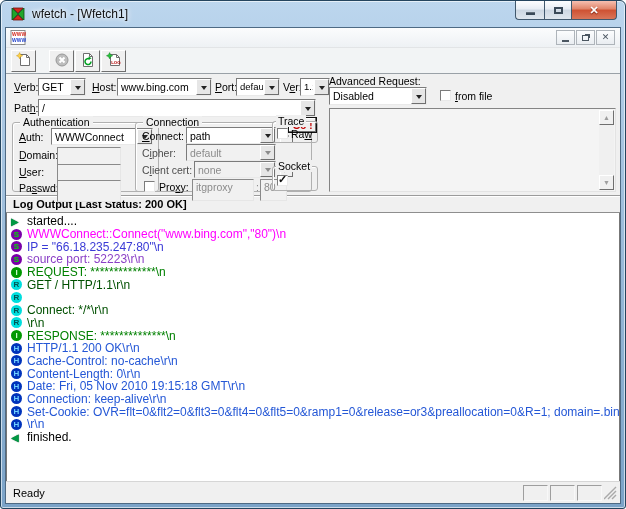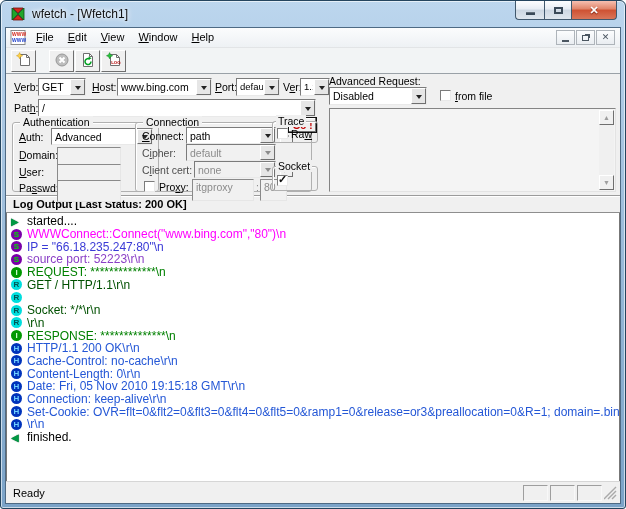--- a/index.html
+++ b/index.html
@@ -139,27 +139,20 @@
   <div class="client">
 
     <div class="menubar">
       <span class="mdi-doc-icon">
         <svg width="16" height="15" viewBox="0 0 16 15">
           <rect x="1" y="0.5" width="14" height="14" fill="#fff" stroke="#8a8a8a"></rect>
           <text x="2" y="6" font-size="5" font-weight="bold" fill="#d42a1e" font-family="Liberation Sans,sans-serif">WWW</text>
           <text x="2" y="12" font-size="5" font-weight="bold" fill="#2244cc" font-family="Liberation Sans,sans-serif">WWW</text>
         </svg>
       </span>
-      <span style="display:flex;">
-          <div class="menu-item"><u>F</u>ile</div>
-          <div class="menu-item"><u>E</u>dit</div>
-          <div class="menu-item"><u>V</u>iew</div>
-          <div class="menu-item"><u>W</u>indow</div>
-          <div class="menu-item"><u>H</u>elp</div>
-        </span>
       <span class="menu-spacer"></span>
       <span style="display:flex;margin-right:2px;">
           <div class="mdi-btn">
             <span class="s-min"></span>
           </div>
           <div class="mdi-btn">
             <span class="s-rest"></span>
           </div>
           <div class="mdi-btn">✕</div>
         </span>
@@ -237,21 +230,21 @@
         <span class="cv">/</span>
         <span class="cb">
             <span class="tri"></span>
           </span>
       </div>
 
       <div class="groupbox" style="left:6px;top:48px;width:147px;height:70px;">
         <span class="gb-title">Authentication</span>
         <span class="lbl" style="left:6px;top:8px;"><u>A</u>uth:</span>
         <div class="combo" style="left:38px;top:5px;width:102px;height:17px;">
-          <span class="cv">Advanced</span>
+          <span class="cv">WWWConnect</span>
           <span class="cb">
               <span class="tri"></span>
             </span>
         </div>
         <span class="lbl" style="left:6px;top:26px;"><u>D</u>omain:</span>
         <div class="tfield" style="left:44px;top:24px;width:64px;"></div>
         <span class="lbl" style="left:6px;top:43px;"><u>U</u>ser:</span>
         <div class="tfield" style="left:44px;top:41px;width:64px;"></div>
         <span class="lbl" style="left:6px;top:59px;">Pa<u>s</u>swd:</span>
         <div class="tfield" style="left:44px;top:57px;width:64px;"></div>
@@ -353,21 +346,21 @@
         </div>
         <div class="log-line">
           <span class="lg-ic g-R">R</span>
           <span class="log-text" style="color: rgb(0, 80, 0);">GET / HTTP/1.1\r\n</span>
         </div>
         <div class="log-line">
           <span class="lg-ic g-R">R</span>
         </div>
         <div class="log-line">
           <span class="lg-ic g-R">R</span>
-          <span class="log-text" style="color: rgb(0, 80, 0);">Socket: */*\r\n</span>
+          <span class="log-text" style="color: rgb(0, 80, 0);">Connect: */*\r\n</span>
         </div>
         <div class="log-line">
           <span class="lg-ic g-R">R</span>
           <span class="log-text" style="color: rgb(0, 80, 0);">\r\n</span>
         </div>
         <div class="log-line">
           <span class="lg-ic g-I">I</span>
           <span class="log-text" style="color: rgb(0, 128, 0);">RESPONSE: **************\n</span>
         </div>
         <div class="log-line">

